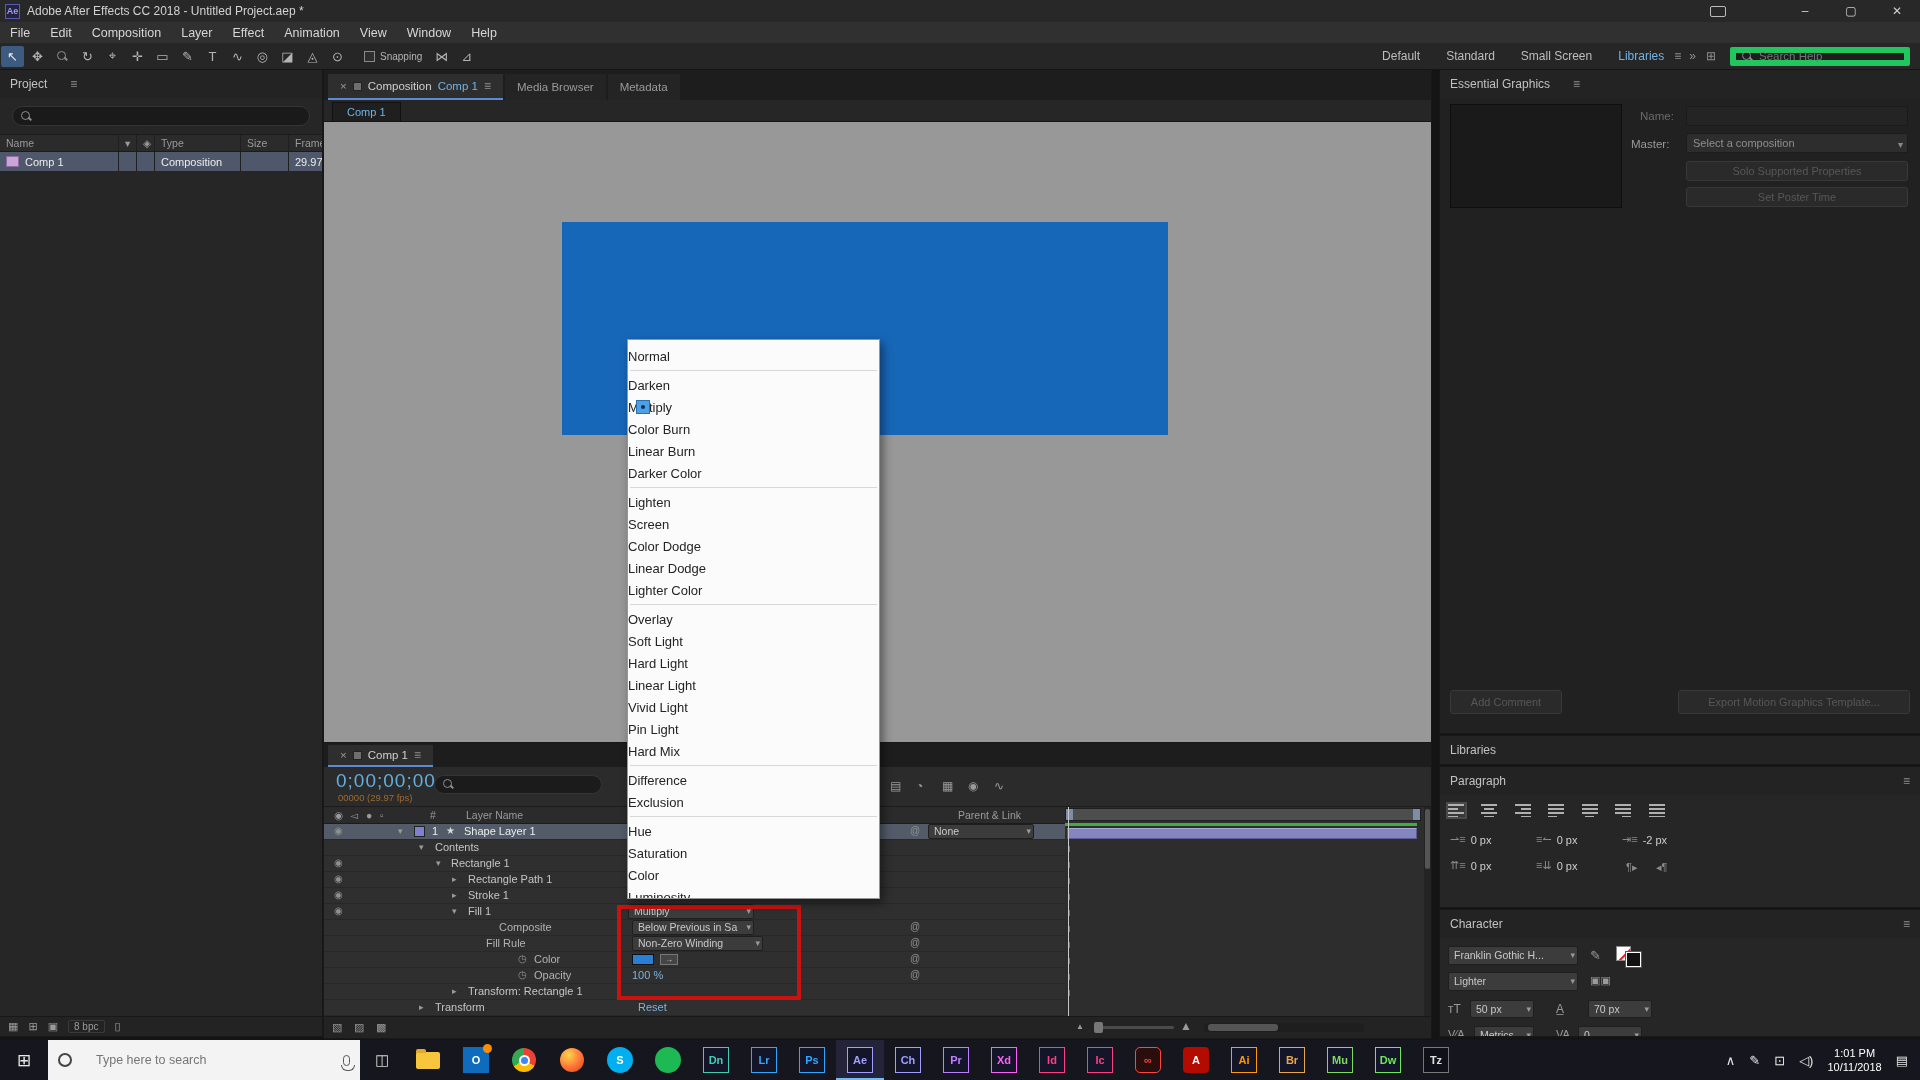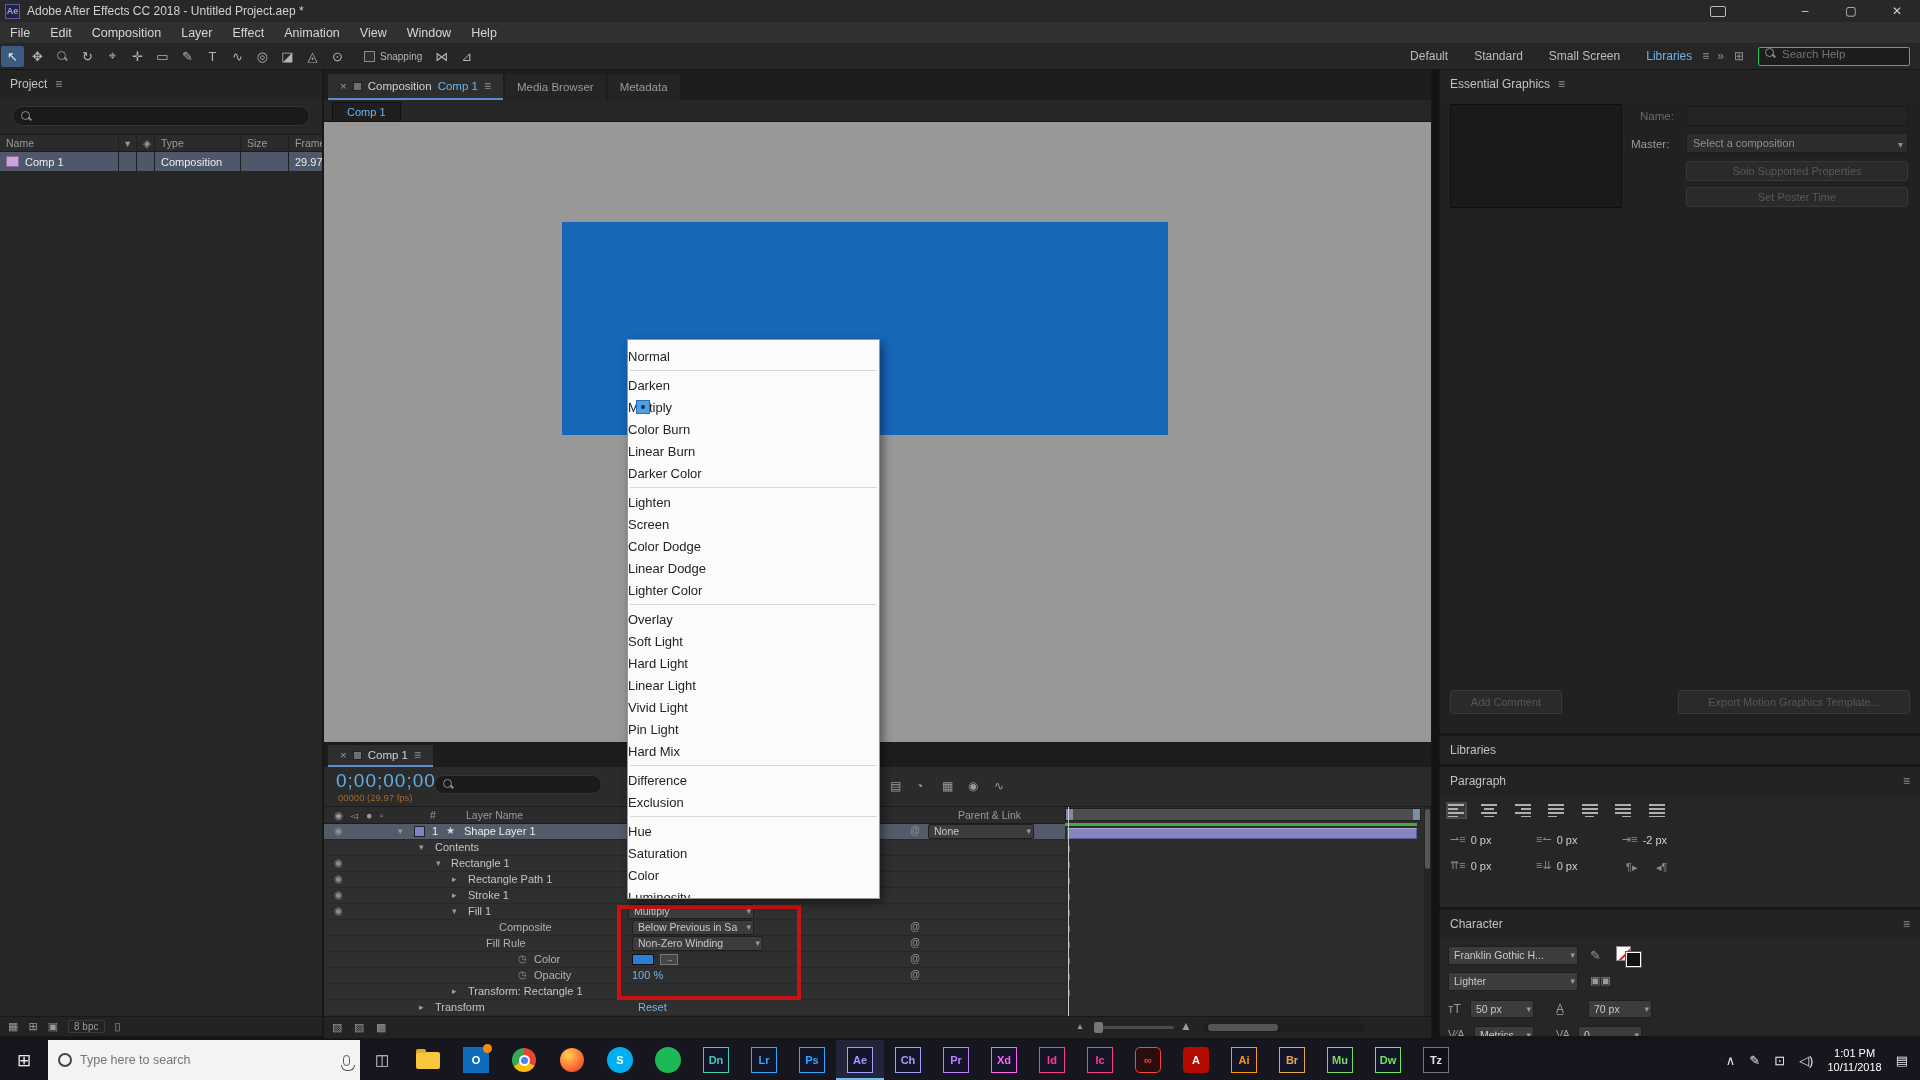--- a/index.html
+++ b/index.html
@@ -11,29 +11,29 @@
 .winbtn{width:46px;height:100%;display:flex;align-items:center;justify-content:center;color:#cfcfcf;font-size:12px}
 .display-ico{width:16px;height:11px;border:1px solid #bbb;border-radius:2px;margin-right:56px;position:relative}
 #menubar{position:absolute;left:0;top:22px;width:1920px;height:21px;background:#303030;display:flex;align-items:center;font-size:12.5px;color:#d6d6d6;z-index:60}
 #menubar span{padding:0 10px;cursor:default}
 #toolbar{position:absolute;left:0;top:43px;width:1920px;height:27px;background:#262626;display:flex;align-items:center;font-size:13px;color:#b4b4b4;border-bottom:1px solid #151515;z-index:60}
 .tool{width:23px;height:21px;display:flex;align-items:center;justify-content:center;font-size:13px;margin:0 1px;border-radius:2px}
 .tool.on{background:#3d5a80;color:#e8e8e8}
 .snap-box{width:11px;height:11px;border:1px solid #8a8a8a;background:#2e2e2e;margin:0 5px 0 14px}
 .ws{margin-left:26px;font-size:12px;color:#bdbdbd}
 .ws.on{color:#6fb3e8}
-.help-search{display:flex;align-items:flex-start;gap:6px;background:#1d1d1d;border:1px solid #22c55e;border-radius:2px;height:19px;padding:0 6px;margin:0 10px 0 14px;width:152px}
+.help-search{display:flex;align-items:center;gap:6px;background:#1d1d1d;border:6px solid #22c55e;border-radius:2px;height:19px;padding:0 6px;margin:0 10px 0 14px;width:180px}
 .help-search input{background:transparent;border:0;outline:0;color:#9a9a9a;font-size:11.5px;width:140px;font-family:"Liberation Sans",sans-serif}
 
 .mag{position:relative;width:11px;height:11px;display:inline-block;flex:0 0 auto}
 .mag::before{content:"";position:absolute;left:0;top:0;width:7px;height:7px;border:1.5px solid #8f8f8f;border-radius:50%}
 .mag::after{content:"";position:absolute;left:7px;top:7px;width:4px;height:1.5px;background:#8f8f8f;transform:rotate(45deg)}
 
 .panel{position:absolute;background:#262626;outline:1px solid #181818}
-.phead{height:28px;display:flex;align-items:center;padding:0 10px;font-size:12px;color:#c2c2c2;background:#232323;gap:8px}
+.phead{height:28px;display:flex;align-items:center;padding:0 10px;font-size:12px;color:#c2c2c2;background:#232323;gap:23px}
 .pmenu{color:#8f8f8f;font-size:12px}
 .dd{position:relative;background:#3c3c3c;border:1px solid #1f1f1f;border-radius:2px;color:#c9c9c9;font-size:10.5px;height:15px;line-height:13px;padding:0 13px 0 5px;white-space:nowrap;overflow:hidden}
 .dd::after{content:"▾";position:absolute;right:2px;top:0;font-size:9px;color:#9a9a9a}
 .ddt{display:block;overflow:hidden;white-space:nowrap}
 .btn-dis{display:flex;align-items:center;justify-content:center;background:#2a2a2a;border:1px solid #383838;border-radius:3px;color:#575757;font-size:11px}
 .blue{color:#7fb2dd}
 
 #project{left:0;top:70px;width:322px;height:966px}
 .proj-info{display:flex;gap:12px;padding:10px 14px;background:#212121;border-bottom:1px solid #1a1a1a}
 .proj-thumb{width:80px;height:58px;background:linear-gradient(135deg,#9a9a9a,#7f7f7f);border:1px solid #0f0f0f}
@@ -121,21 +121,21 @@
 .pfield{position:absolute;display:flex;align-items:center;gap:5px;font-size:11px;color:#cfcfcf}
 .pfico{color:#8a8a8a;font-size:11px}
 #character{left:1440px;top:910px;width:480px;height:126px;overflow:hidden}
 .sw-white{position:absolute;width:15px;height:15px;background:#fff;border:1px solid #888;overflow:hidden}
 .sw-white::after{content:"";position:absolute;left:-3px;top:6px;width:24px;height:2px;background:#d22;transform:rotate(-45deg)}
 .sw-black{position:absolute;width:15px;height:15px;background:#111;border:1px solid #fff;outline:1px solid #555}
 .char-ico{position:absolute;font-size:11px;color:#9a9a9a}
 
 #taskbar{position:absolute;left:0;top:1040px;width:1920px;height:40px;background:#16161e;display:flex;align-items:center;z-index:70}
 .tb-start{width:48px;height:40px;display:flex;align-items:center;justify-content:center;color:#e8e8e8;font-size:17px}
-#tb-search{width:312px;height:40px;background:#f3f3f3;display:flex;align-items:center;gap:8px;padding:0 10px}
+#tb-search{width:312px;height:40px;background:#f3f3f3;display:flex;align-items:center;gap:24px;padding:0 10px}
 #tb-search .ring{width:14px;height:14px;border:2px solid #444;border-radius:50%}
 #tb-search input{flex:1;background:transparent;border:0;outline:0;font-size:12.5px;color:#555;font-family:"Liberation Sans",sans-serif}
 .micbody{width:7px;height:11px;border:1.5px solid #555;border-radius:4px;position:relative}
 .micbody::after{content:"";position:absolute;left:-3px;top:9px;width:12px;height:5px;border:1.5px solid #555;border-top:0;border-radius:0 0 6px 6px}
 .tb-view{width:44px;height:40px;display:flex;align-items:center;justify-content:center;color:#d8d8d8;font-size:15px}
 .tb-app{width:48px;height:40px;display:flex;align-items:center;justify-content:center}
 .tb-app.active{background:#23233a;box-shadow:inset 0 -2px 0 #76b9ed}
 .tile{width:26px;height:26px;display:flex;align-items:center;justify-content:center;font-size:11px;font-weight:bold}
 .adobe{background:#15152a;border:1px solid currentColor}
 .folder{width:24px;height:17px;background:#f8c63d;border-radius:2px;position:relative}

